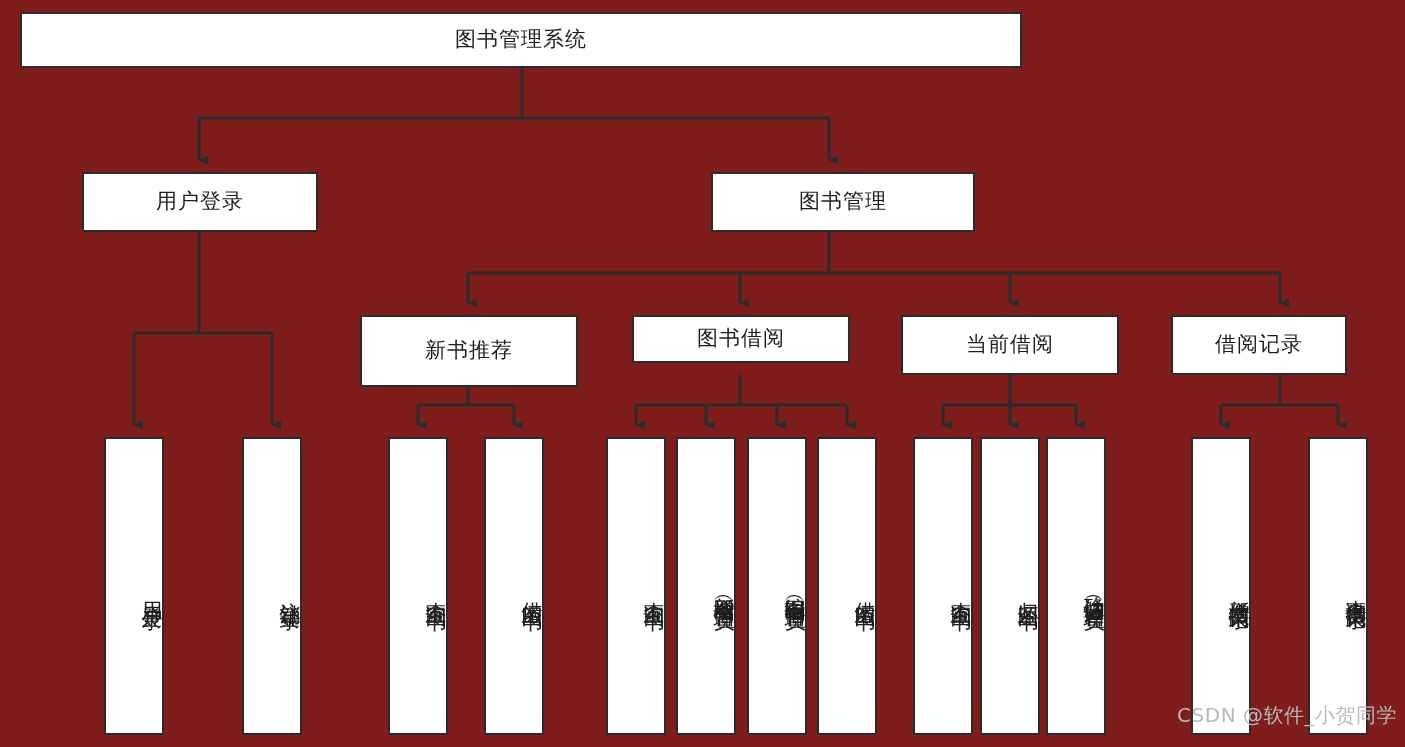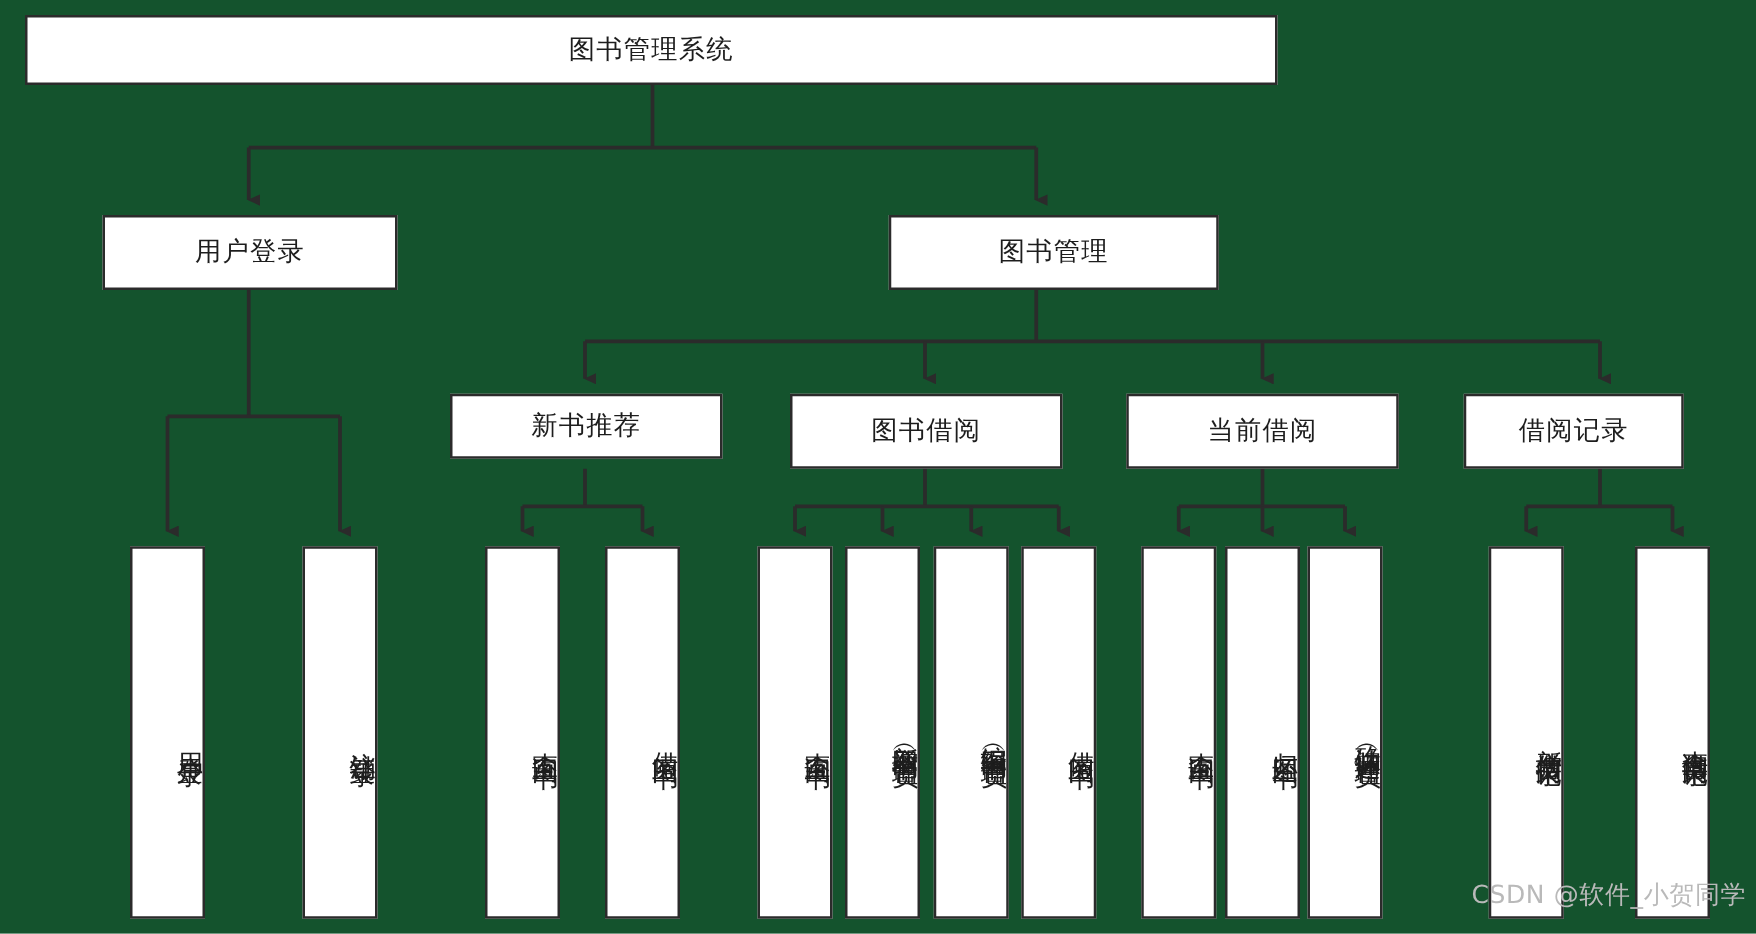--- a/index.html
+++ b/index.html
@@ -7,21 +7,21 @@
     padding: 0;
     background: #ffffff;
   }
   body {
     font-family: "DejaVu Sans", "Liberation Sans", sans-serif;
   }
   #diagram-root {
     position: relative;
     width: 1405px;
     height: 747px;
-    background: #14532d;
+    background: #7f1d1d;
     overflow: hidden;
   }
   svg.edges {
     position: absolute;
     left: 0;
     top: 0;
     width: 1405px;
     height: 747px;
     pointer-events: none;
   }
@@ -127,24 +127,24 @@
     <span class="node-label">图书管理系统</span>
   </div>
 
   <div class="node horizontal" style="left:82px; top:172px; width:236px; height:60px;">
     <span class="node-label">用户登录</span>
   </div>
   <div class="node horizontal" style="left:711px; top:172px; width:264px; height:60px;">
     <span class="node-label">图书管理</span>
   </div>
 
-  <div class="node horizontal" style="left:360px; top:315px; width:218px; height:52px;">
+  <div class="node horizontal" style="left:360px; top:315px; width:218px; height:72px;">
     <span class="node-label">新书推荐</span>
   </div>
-  <div class="node horizontal" style="left:632px; top:315px; width:218px; height:60px;">
+  <div class="node horizontal" style="left:632px; top:315px; width:218px; height:48px;">
     <span class="node-label">图书借阅</span>
   </div>
   <div class="node horizontal" style="left:901px; top:315px; width:218px; height:60px;">
     <span class="node-label">当前借阅</span>
   </div>
   <div class="node horizontal" style="left:1171px; top:315px; width:176px; height:60px;">
     <span class="node-label">借阅记录</span>
   </div>
 
   <div class="node vertical" style="left:104px; top:437px; width:60px; height:298px;">

